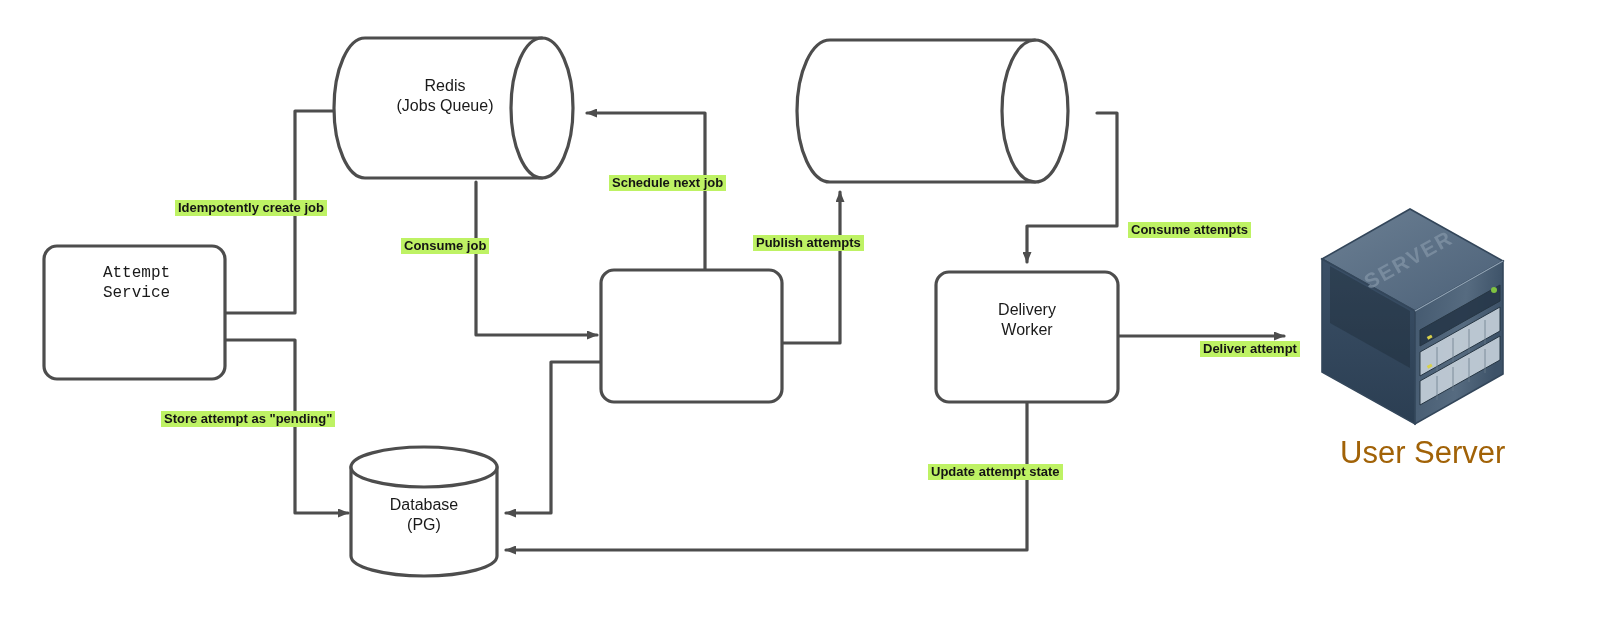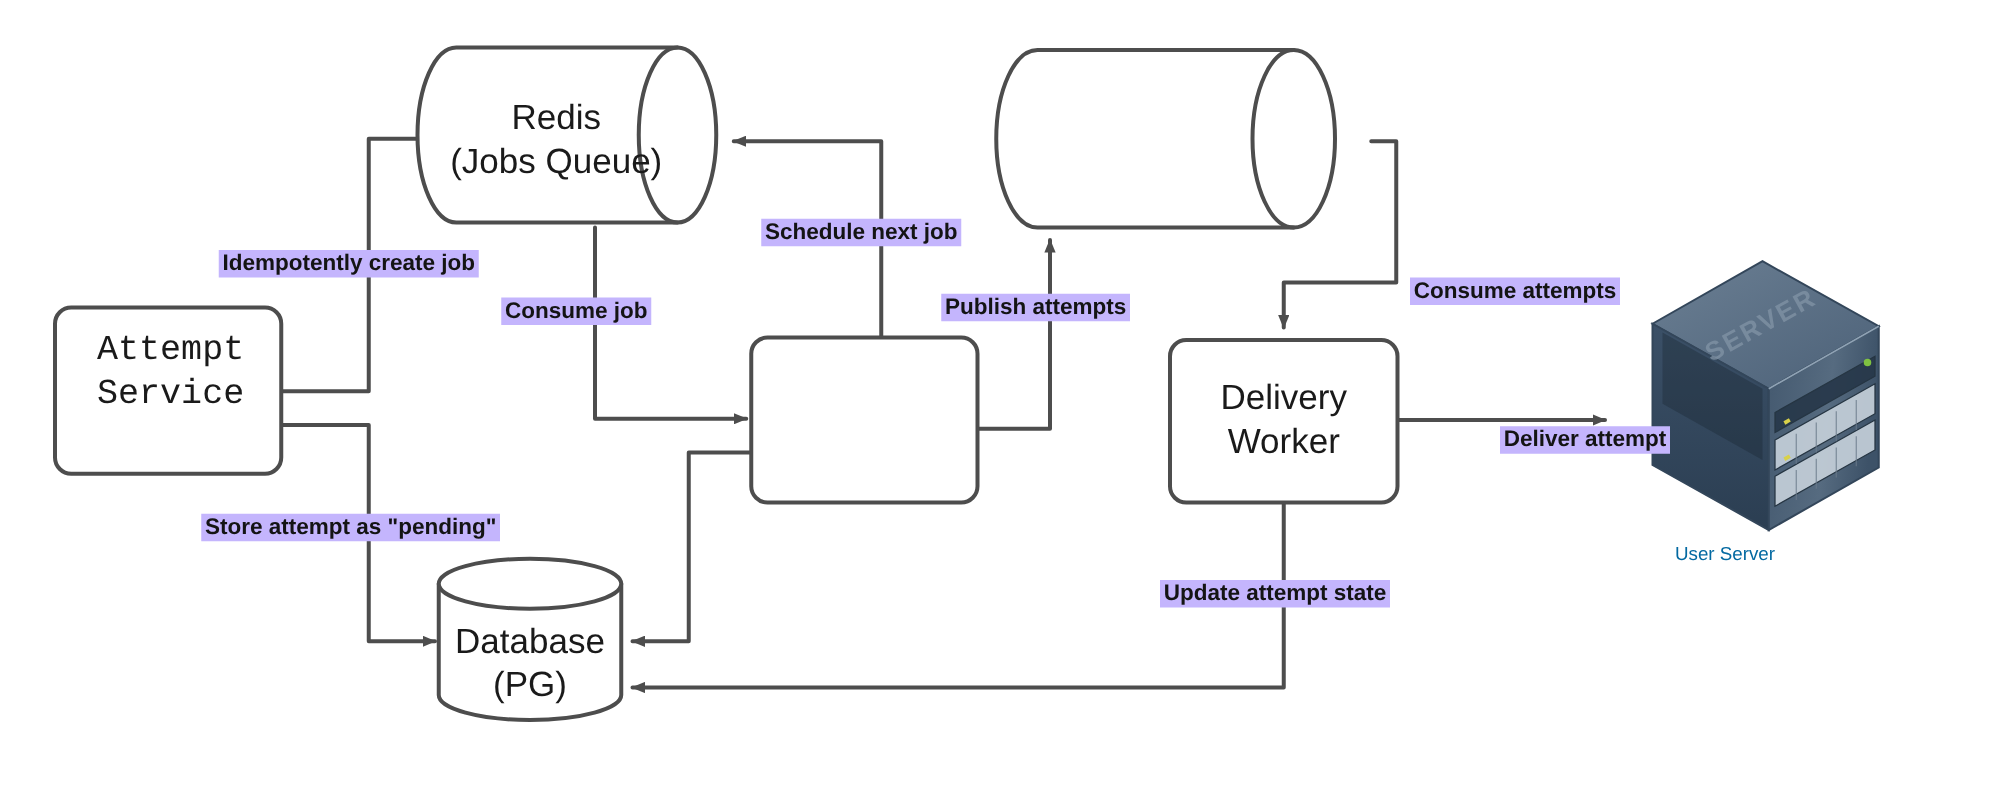--- a/index.html
+++ b/index.html
@@ -2,43 +2,43 @@
 <html><head>
 <meta charset="utf-8">
 <style>
   html,body{margin:0;padding:0;background:#ffffff;}
   body{width:1600px;height:640px;font-family:"Liberation Sans",sans-serif;overflow:hidden;}
   #stage{position:relative;width:1600px;height:640px;background:#fff;}
   svg.layer{position:absolute;left:0;top:0;width:1600px;height:640px;}
   .node-label{
     position:absolute;
     font-family:"Liberation Sans",sans-serif;
-    font-size:28px;
+    font-size:16px;
     color:#1a1a1a;
     text-align:center;
     line-height:1.25;
     white-space:pre-line;
     pointer-events:none;
   }
   .edge-label{
     position:absolute;
     font-family:"Liberation Sans",sans-serif;
-    font-size:18px;
+    font-size:13px;
     font-weight:bold;
     color:#141414;
-    background:#c4b5fd;
+    background:#bef264;
     white-space:nowrap;
     padding:1px 3px;
     line-height:1.1;
   }
   .server-caption{
     position:absolute;
     font-family:"Liberation Sans",sans-serif;
-    font-size:15px;
-    color:#0369a1;
+    font-size:31px;
+    color:#a16207;
     white-space:nowrap;
   }
 </style>
 </head>
 <body>
 
 <div id="stage">
 
   <svg class="layer" viewBox="0 0 1600 640">
     <defs>

